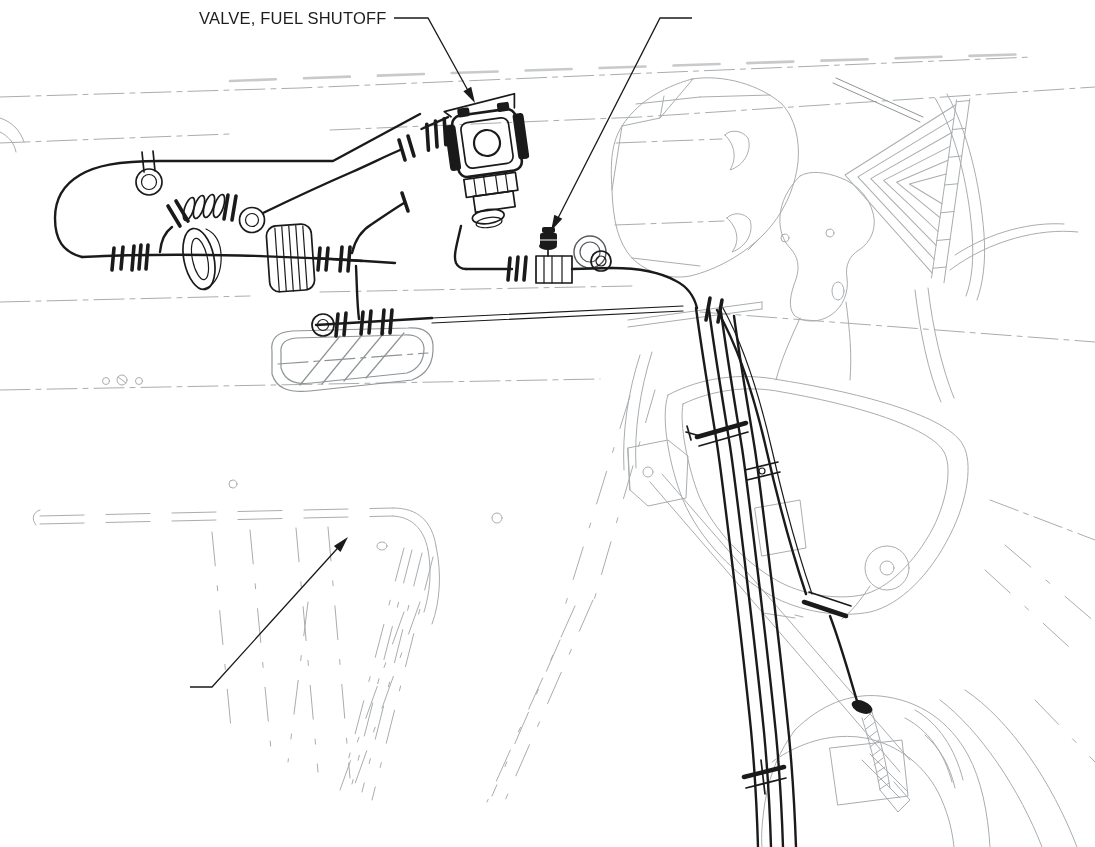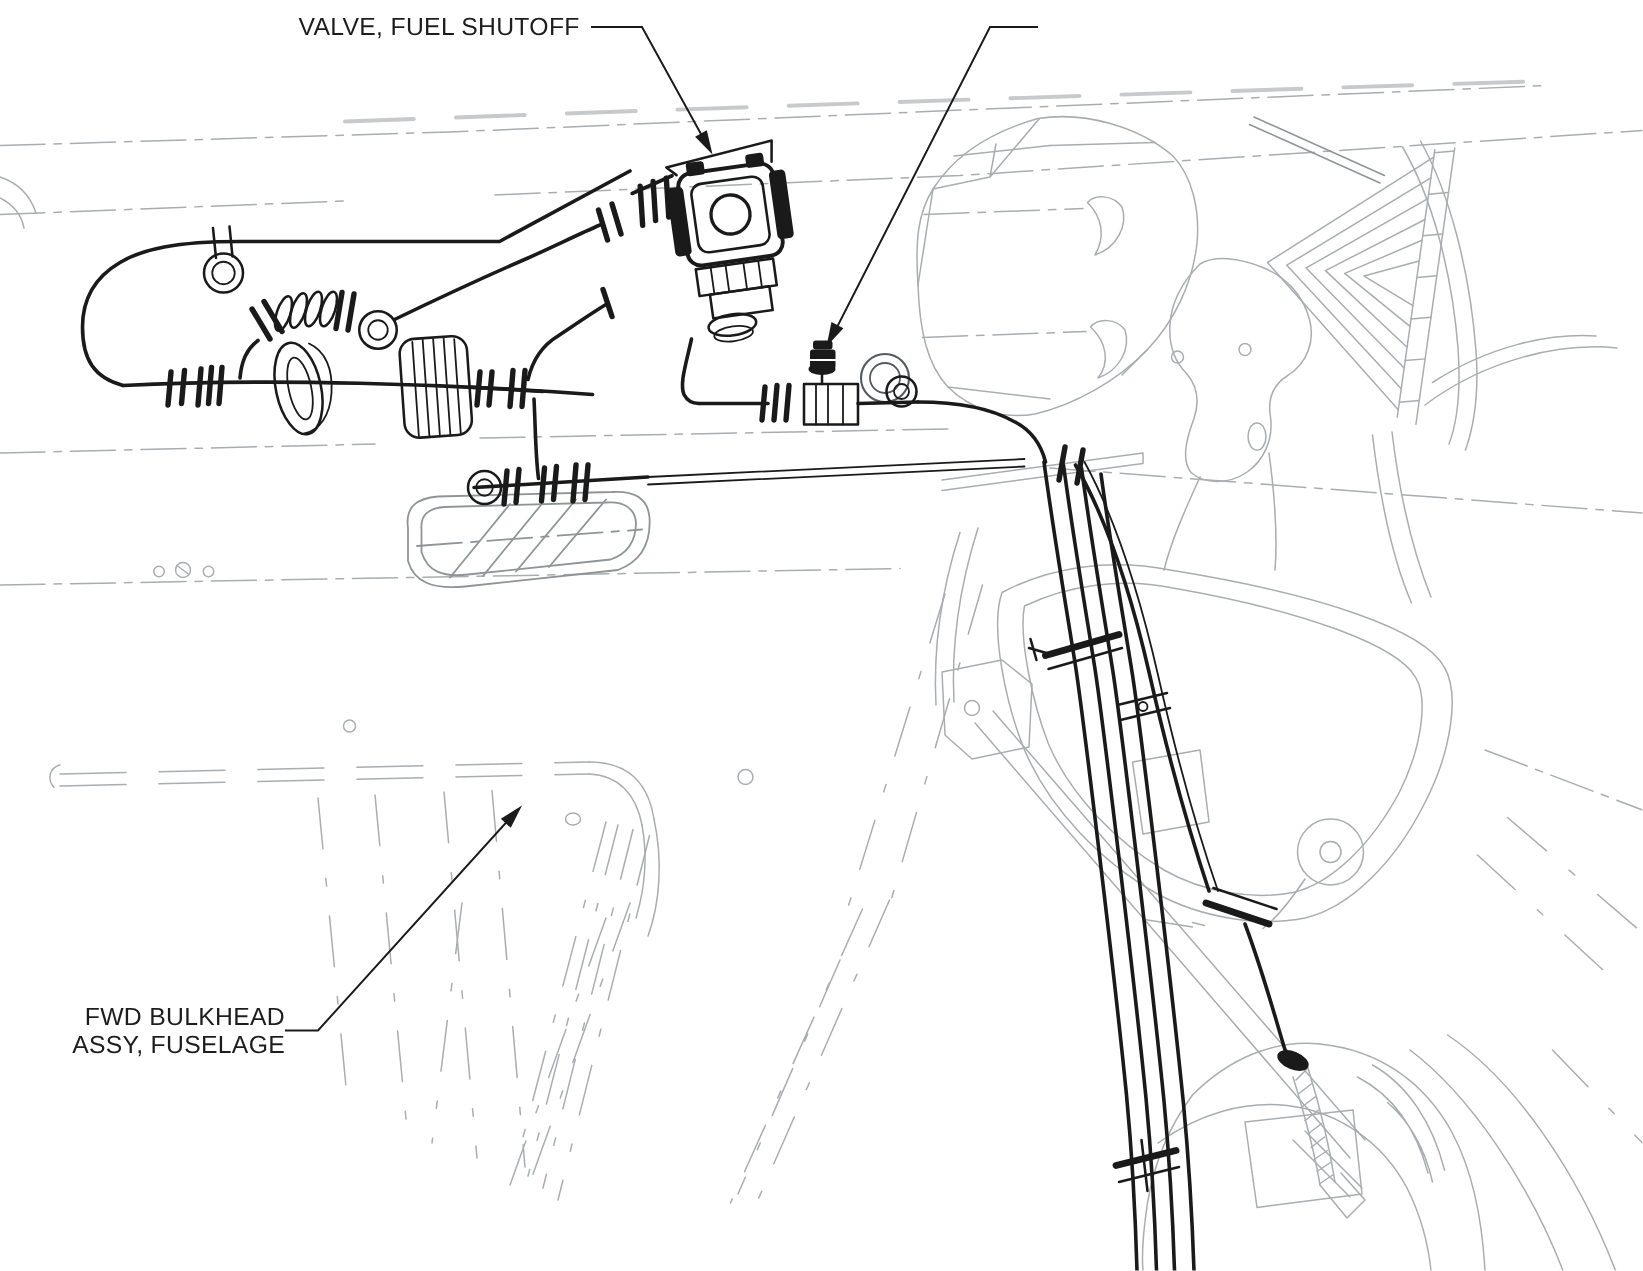--- a/index.html
+++ b/index.html
@@ -268,17 +268,13 @@
     <g>
       <path d="M190,687 L212,687 L345,540"></path>
       <polygon class="arrow" points="348,537 340.5,551.9 333.9,545.9"></polygon>
     </g>
   </g>
 </svg>
 
 <div class="callout" style="left:199px;top:9px">VALVE, FUEL SHUTOFF</div>
 
 
-<div class="callout right" style="left:40px;top:669px;width:150px">
-  <div>FWD BULKHEAD</div>
-  <div>ASSY, FUSELAGE</div>
 </div>
-</div>
 
 </body></html>

